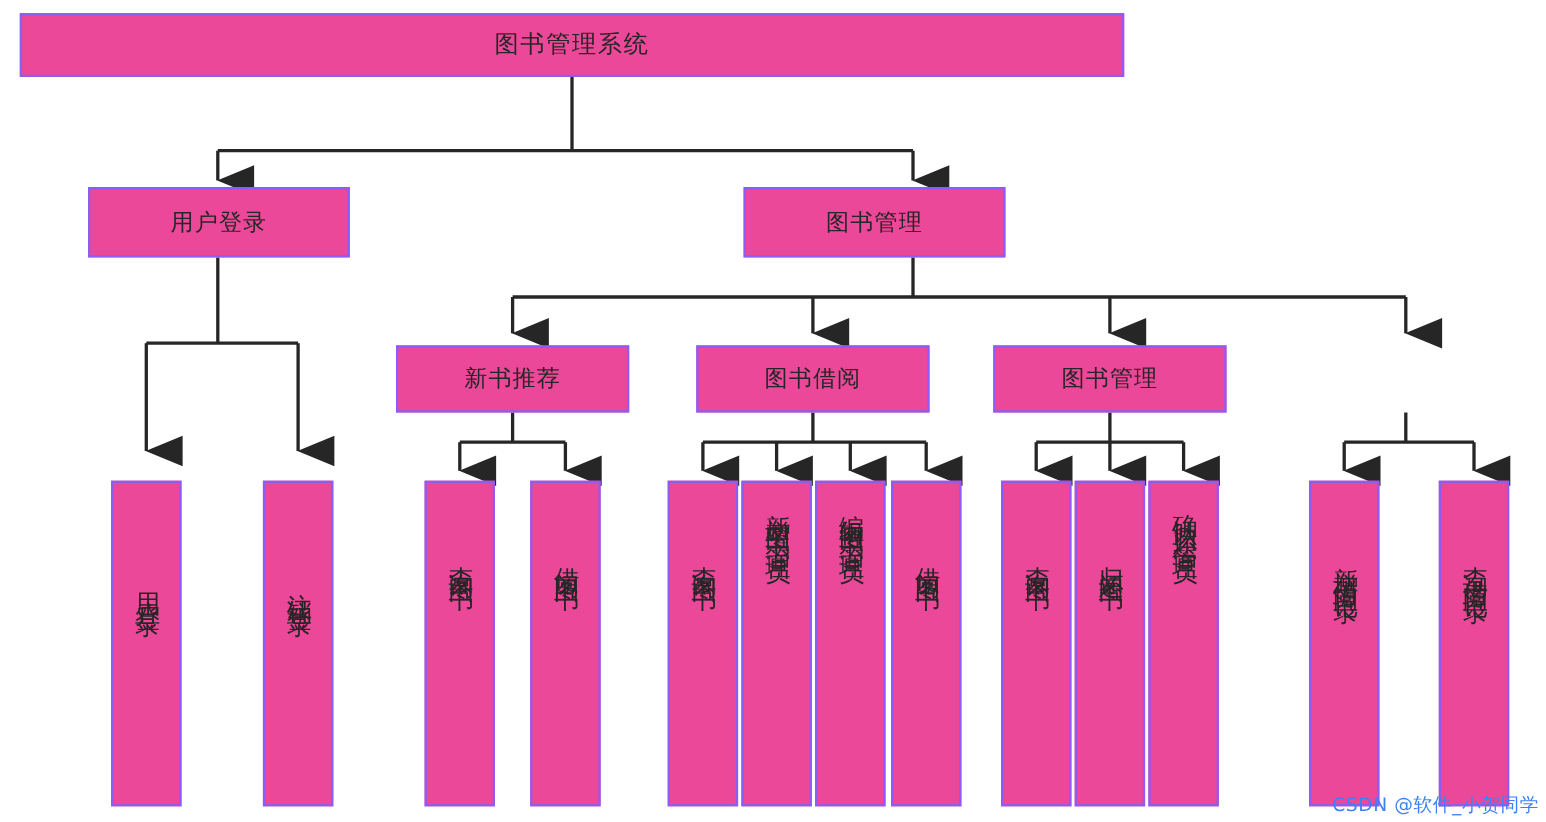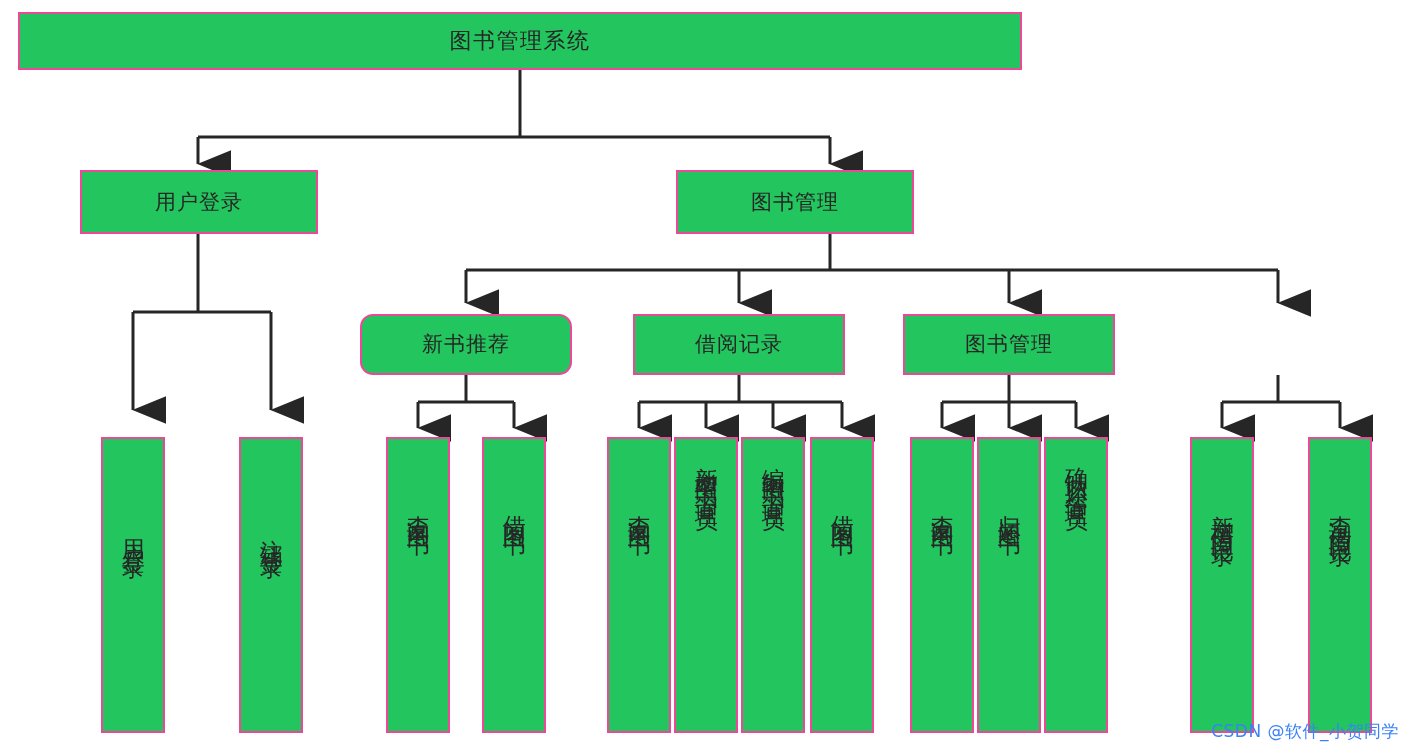--- a/index.html
+++ b/index.html
@@ -12,22 +12,22 @@
   }
   #canvas{position:relative;width:1405px;height:747px;}
 
   
   #wires{position:absolute;left:0;top:0;width:1405px;height:747px;}
 
   
   .node{
     position:absolute;
     box-sizing:border-box;
-    background:#22c55e;
-    border:2px solid #ec4899;
+    background:#ec4899;
+    border:2px solid #8b5cf6;
     display:flex;
     align-items:center;
     justify-content:center;
     color:#262626;
     z-index:2;
   }
   .node .lbl{
     display:block;
     text-align:center;
     line-height:1.06;
@@ -134,25 +134,25 @@
     <span class="lbl">图书管理系统</span>
   </div>
 
   <div class="node h-node" style="left:80px;top:170px;width:238px;height:64px;">
     <span class="lbl">用户登录</span>
   </div>
   <div class="node h-node" style="left:676px;top:170px;width:238px;height:64px;">
     <span class="lbl">图书管理</span>
   </div>
 
-  <div class="node h-node" style="left:360px;top:314px;width:212px;height:61px;border-radius:13px;">
+  <div class="node h-node" style="left:360px;top:314px;width:212px;height:61px;">
     <span class="lbl">新书推荐</span>
   </div>
   <div class="node h-node" style="left:633px;top:314px;width:212px;height:61px;">
-    <span class="lbl">借阅记录</span>
+    <span class="lbl">图书借阅</span>
   </div>
   <div class="node h-node" style="left:903px;top:314px;width:212px;height:61px;">
     <span class="lbl">图书管理</span>
   </div>
 
   <div class="node v-node mid" style="left:101px;top:437px;width:64px;height:296px;">
     <span class="lbl">用户登录</span>
   </div>
   <div class="node v-node mid" style="left:239px;top:437px;width:64px;height:296px;">
     <span class="lbl">注销登录</span>

